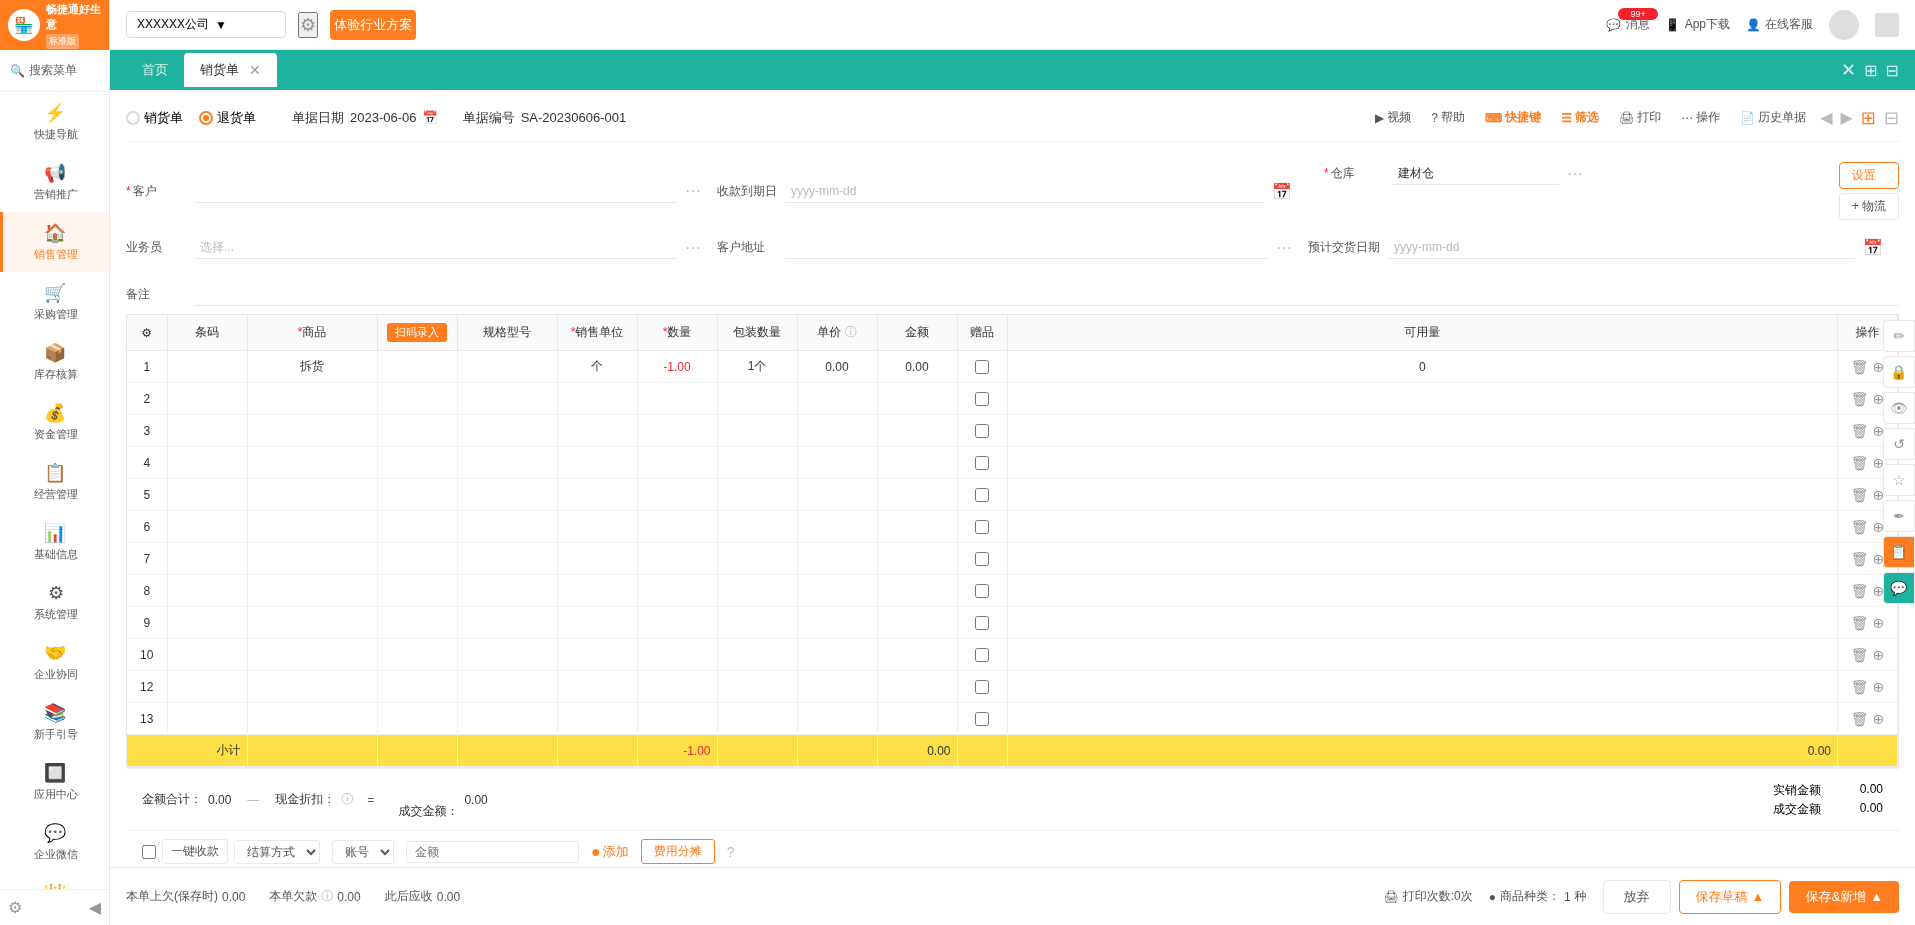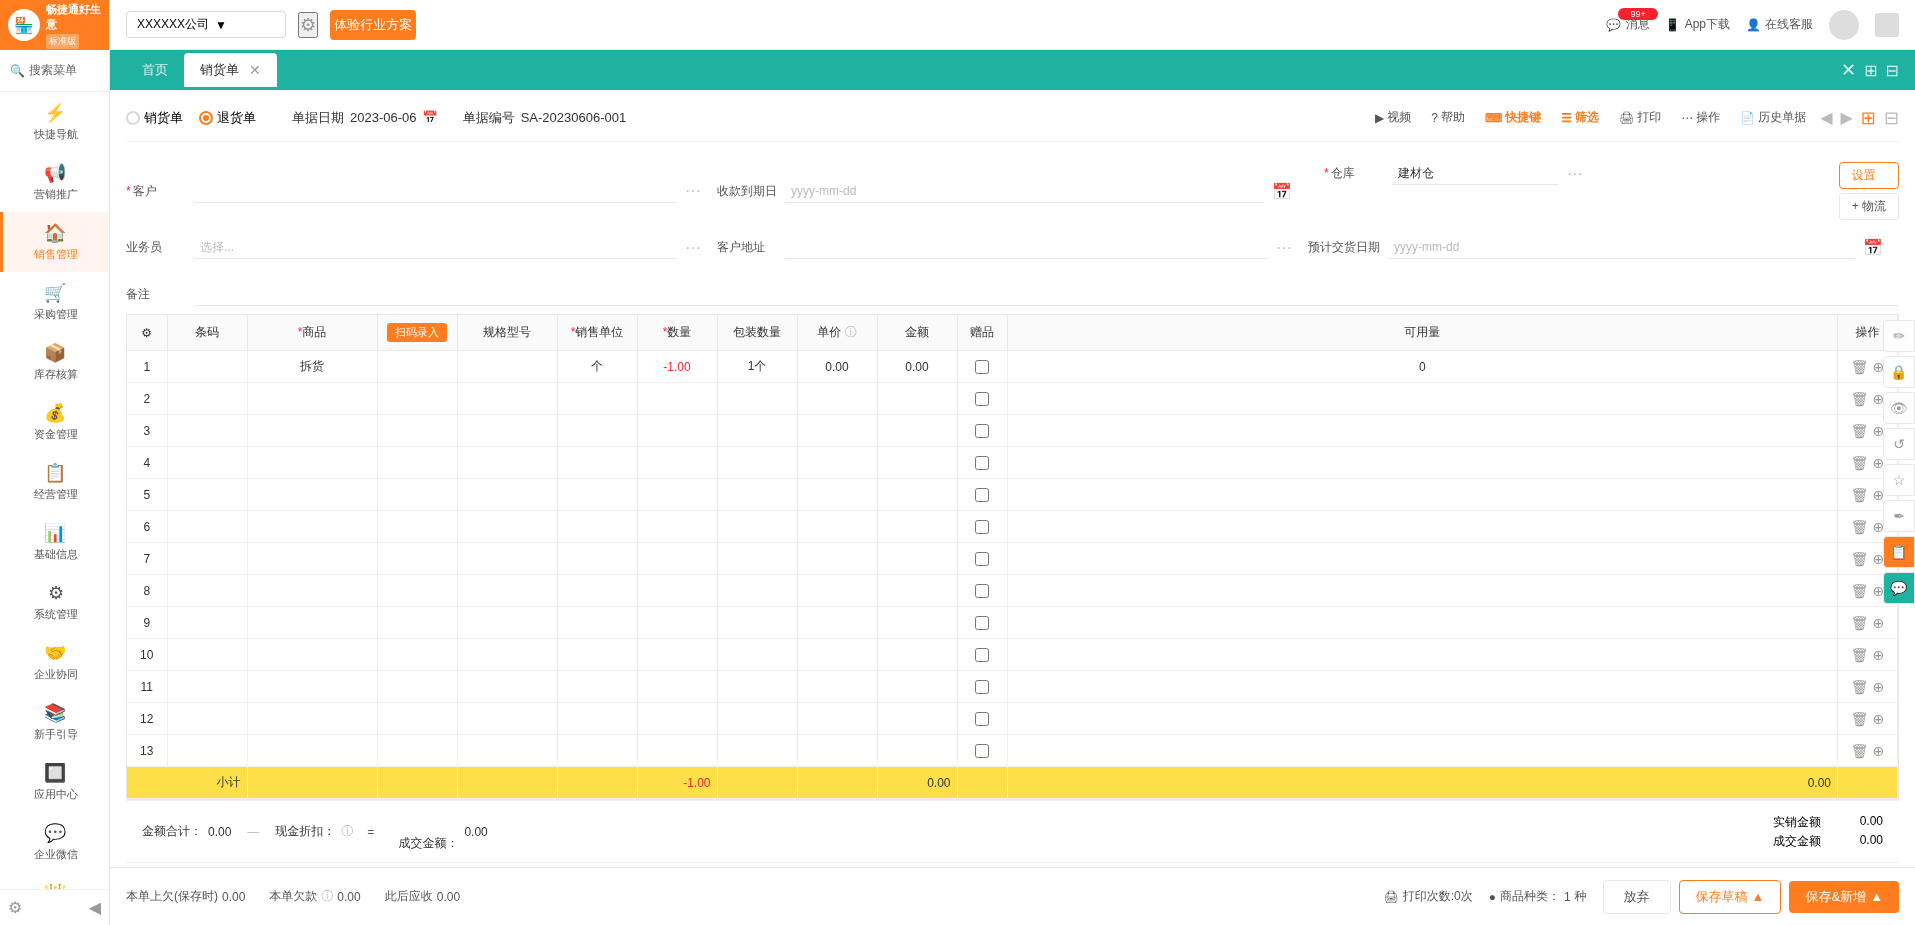--- a/index.html
+++ b/index.html
@@ -637,44 +637,20 @@
                 </td>
       <td></td>
       <td>
         <div style="display:flex;justify-content:center;gap:4px;">
           <button class="delete-btn">🗑</button>
           <button class="copy-btn">⊕</button>
         </div>
       </td>
     </tr>
               <tr>
-      <td>11</td>
-      <td contenteditable="false" style=""></td>
-      <td></td>
-      <td></td>
-      <td></td>
-      <td></td>
-      <td></td>
-      <td></td>
-      <td></td>
-      <td></td>
-      <td>
-                  <div class="checkbox-cell">
-                    <input type="checkbox" style="">
-                  </div>
-                </td>
-      <td></td>
-      <td>
-        <div style="display:flex;justify-content:center;gap:4px;">
-          <button class="delete-btn">🗑</button>
-          <button class="copy-btn">⊕</button>
-        </div>
-      </td>
-    </tr>
-              <tr>
       <td>12</td>
       <td contenteditable="false" style=""></td>
       <td></td>
       <td></td>
       <td></td>
       <td></td>
       <td></td>
       <td></td>
       <td></td>
       <td></td>

